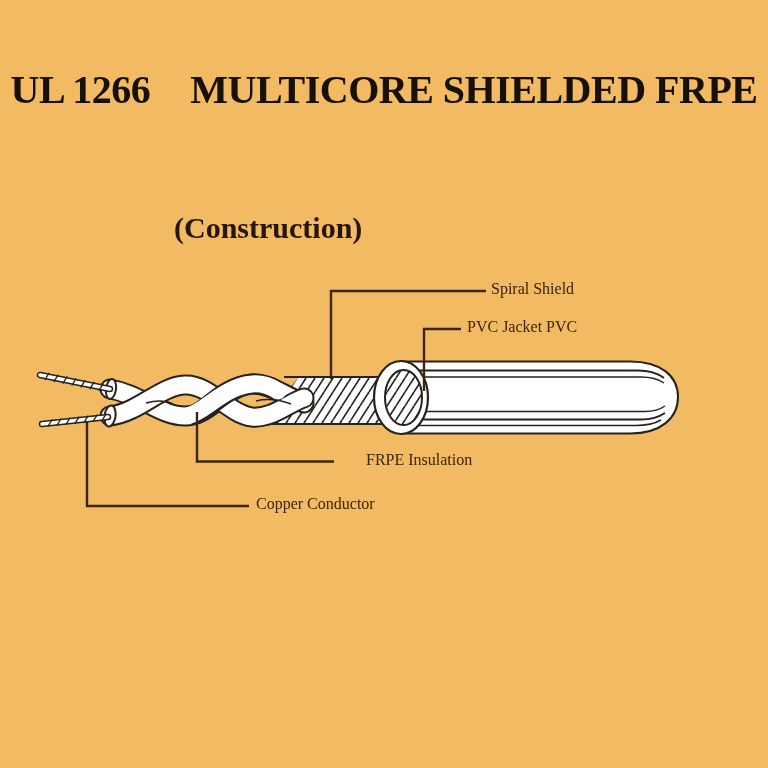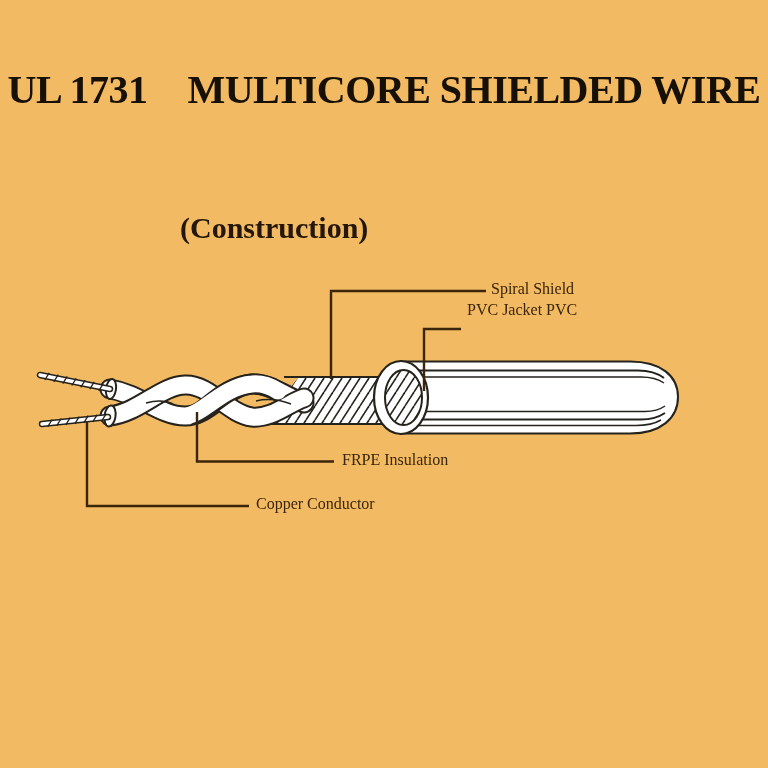--- a/index.html
+++ b/index.html
@@ -24,21 +24,21 @@
     align-items: baseline;
     gap: 40px;
     font-weight: bold;
     font-size: 40px;
     letter-spacing: -0.5px;
     color: #171007;
     white-space: nowrap;
   }
   .subtitle {
     position: absolute;
-    left: 180px;
+    left: 174px;
     top: 211px;
     font-weight: bold;
     font-size: 30px;
     color: #241608;
     white-space: nowrap;
   }
   svg.drawing {
     position: absolute;
     left: 0;
     top: 0;
@@ -46,32 +46,32 @@
     height: 768px;
   }
   .callout-label {
     position: absolute;
     font-size: 16px;
     color: #3b250b;
     line-height: 1;
     white-space: nowrap;
   }
   .lbl-spiral  { left: 491px; top: 281px; }
-  .lbl-pvc     { left: 467px; top: 302px; }
+  .lbl-pvc     { left: 467px; top: 319px; }
   .lbl-frpe    { left: 342px; top: 452px; }
   .lbl-copper  { left: 256px; top: 496px; }
 </style>
 </head>
 <body>
 
 <div id="stage" style="background: rgb(242, 186, 98);">
 
   <div class="title" style="color: rgb(23, 16, 7);">
-    <span>UL 1731</span>
-    <span>MULTICORE SHIELDED WIRE</span>
+    <span>UL 1266</span>
+    <span>MULTICORE SHIELDED FRPE</span>
   </div>
 
   <div class="subtitle">(Construction)</div>
 
   <svg class="drawing" viewBox="0 0 768 768">
     <defs>
       <pattern id="hatch" patternUnits="userSpaceOnUse" width="9" height="14">
         <line x1="0" y1="14" x2="9" y2="0" stroke="#26221c" stroke-width="1.6"></line>
         <line x1="-9" y1="14" x2="0" y2="0" stroke="#26221c" stroke-width="1.6"></line>
         <line x1="9" y1="14" x2="18" y2="0" stroke="#26221c" stroke-width="1.6"></line>
@@ -146,16 +146,16 @@
     <g stroke="#3b250b" stroke-width="2.4" fill="none">
       <path d="M 331,379 V 291 H 486"></path>
       <path d="M 424,391 V 329 H 461"></path>
       <path d="M 197,412 V 461.5 H 334"></path>
       <path d="M 87,421 V 506 H 249"></path>
     </g>
   </svg>
 
   <div class="callout-label lbl-spiral" style="color: rgb(59, 37, 11);">Spiral Shield</div>
   <div class="callout-label lbl-pvc" style="color: rgb(59, 37, 11);">PVC Jacket PVC</div>
-  <div class="callout-label lbl-frpe" style="color: rgb(59, 37, 11);">FRPE Insulation</div>
+  <div class="callout-label lbl-frpe" style="color: rgb(59, 37, 11); margin-left: 24px;">FRPE Insulation</div>
   <div class="callout-label lbl-copper" style="color: rgb(59, 37, 11); font-family: Liberation Serif, serif;">Copper Conductor</div>
 
 </div>
 
 </body></html>

